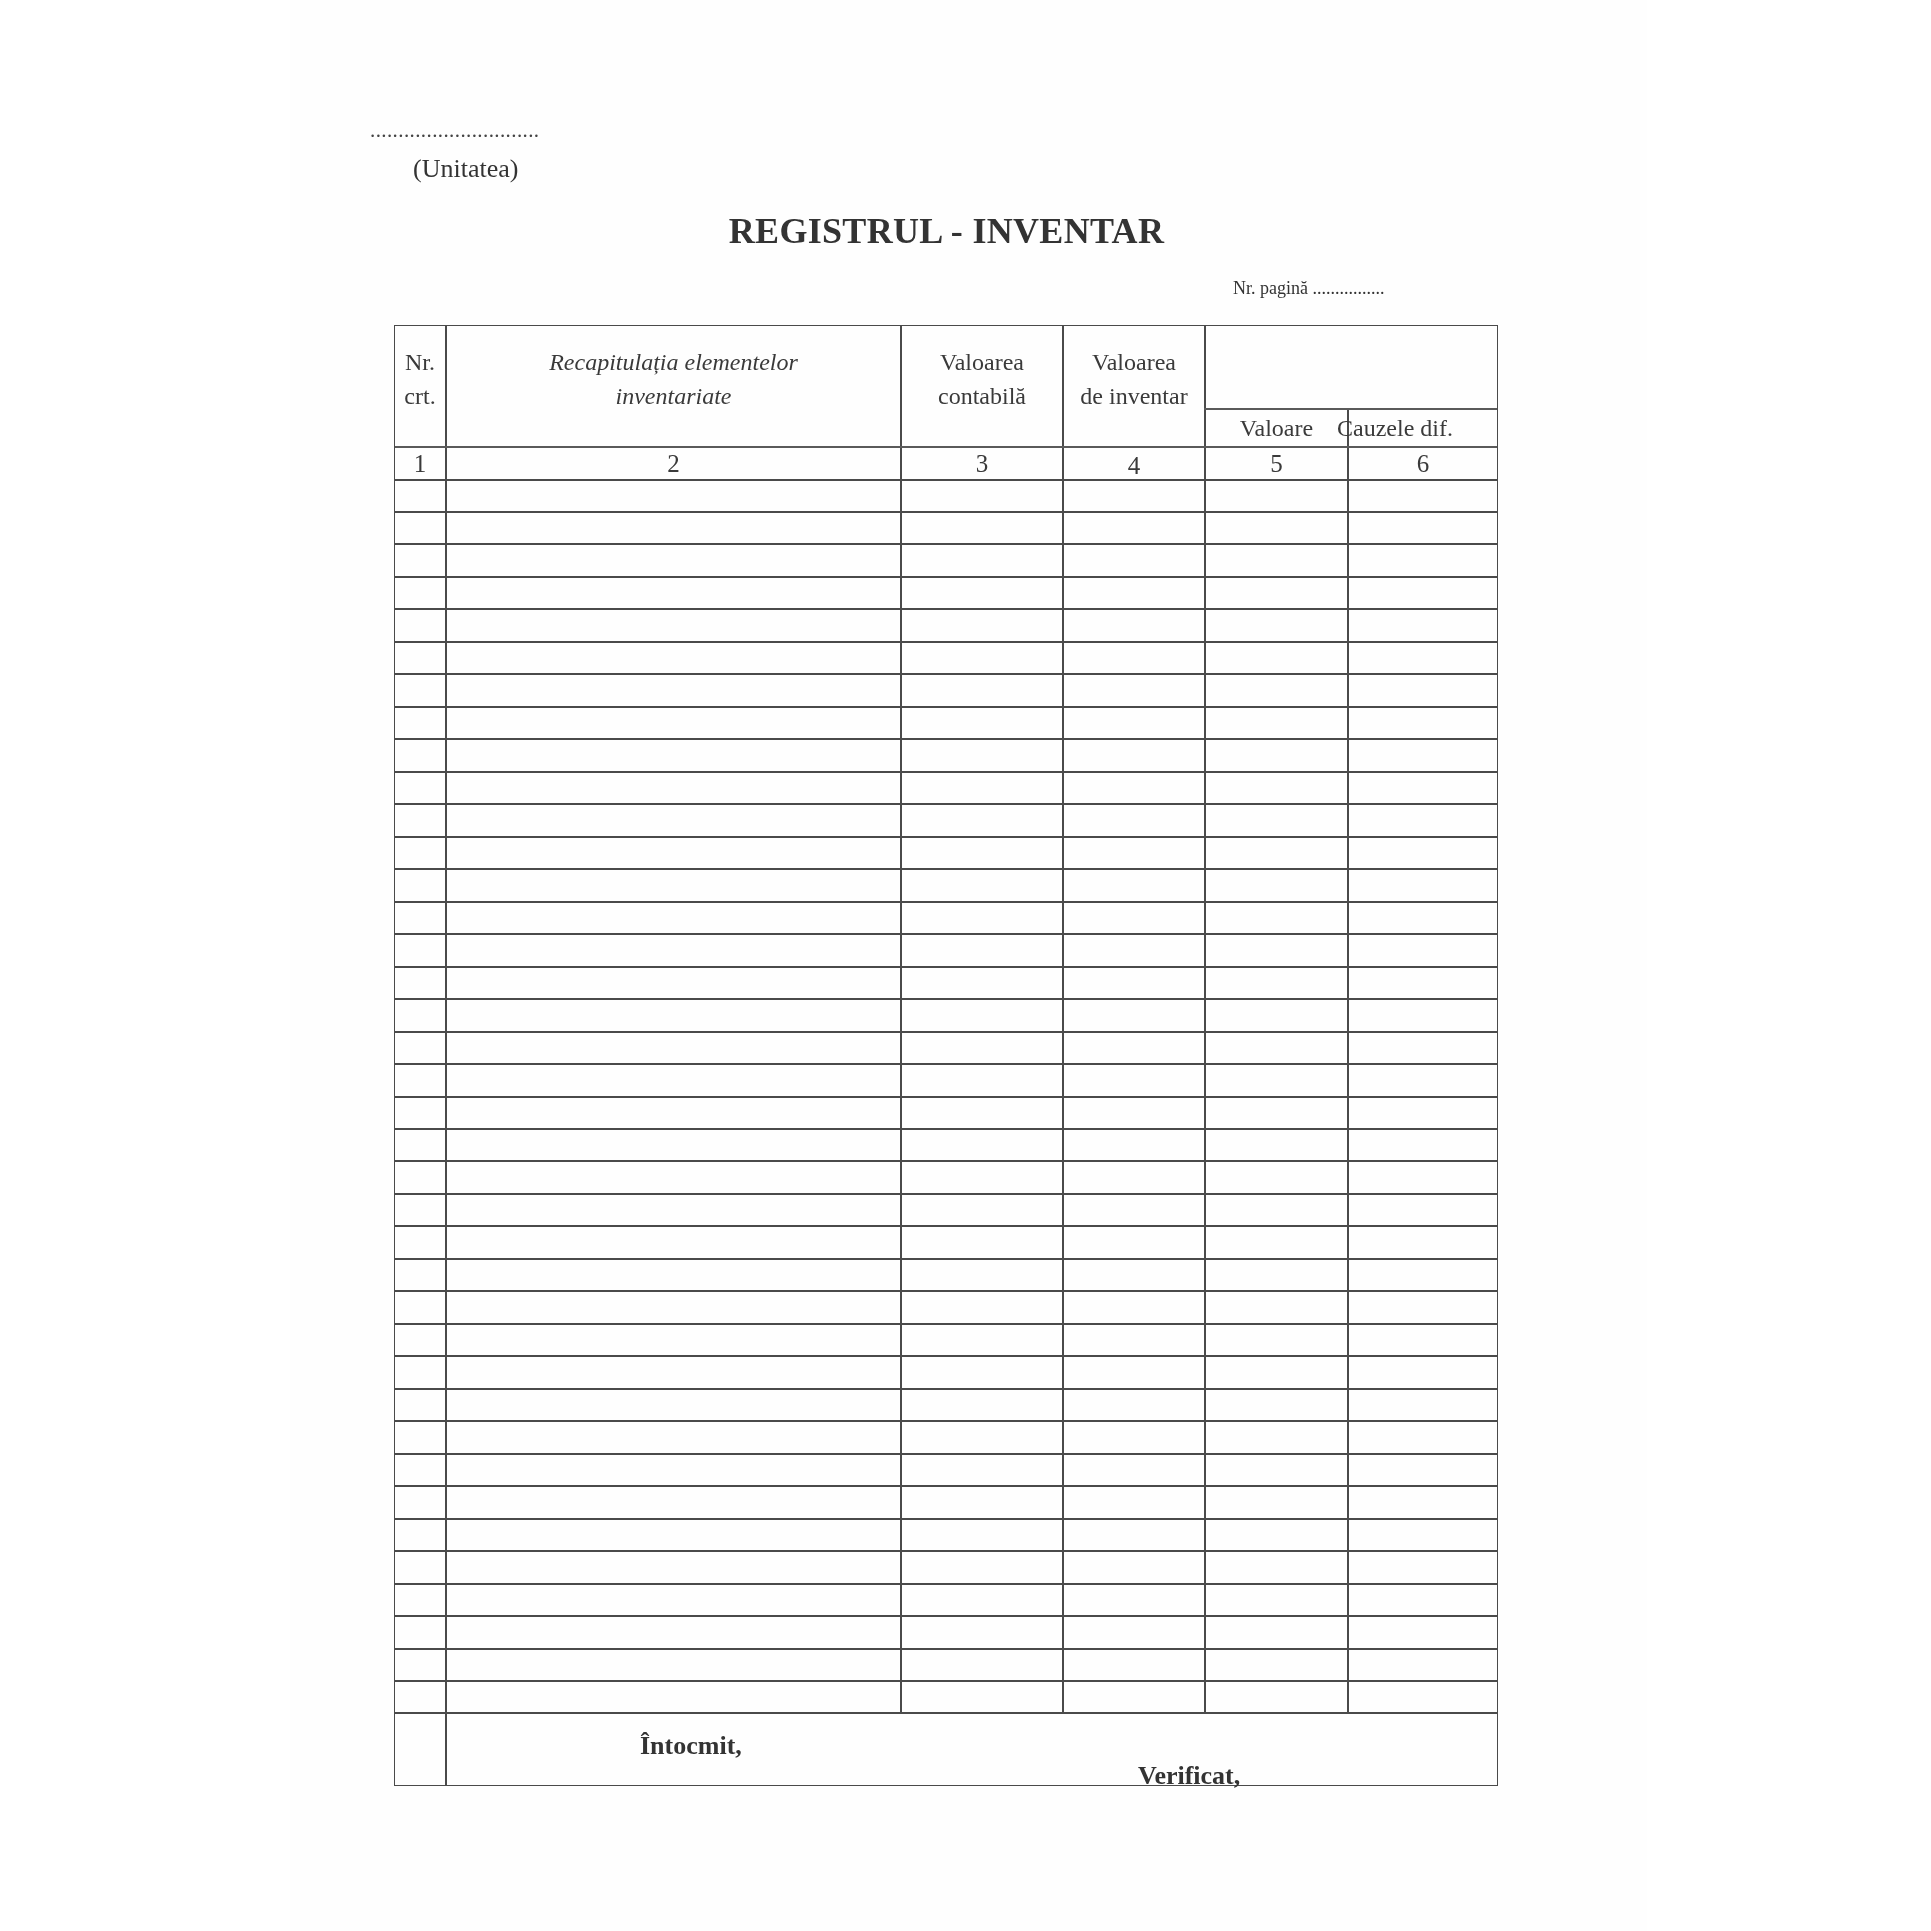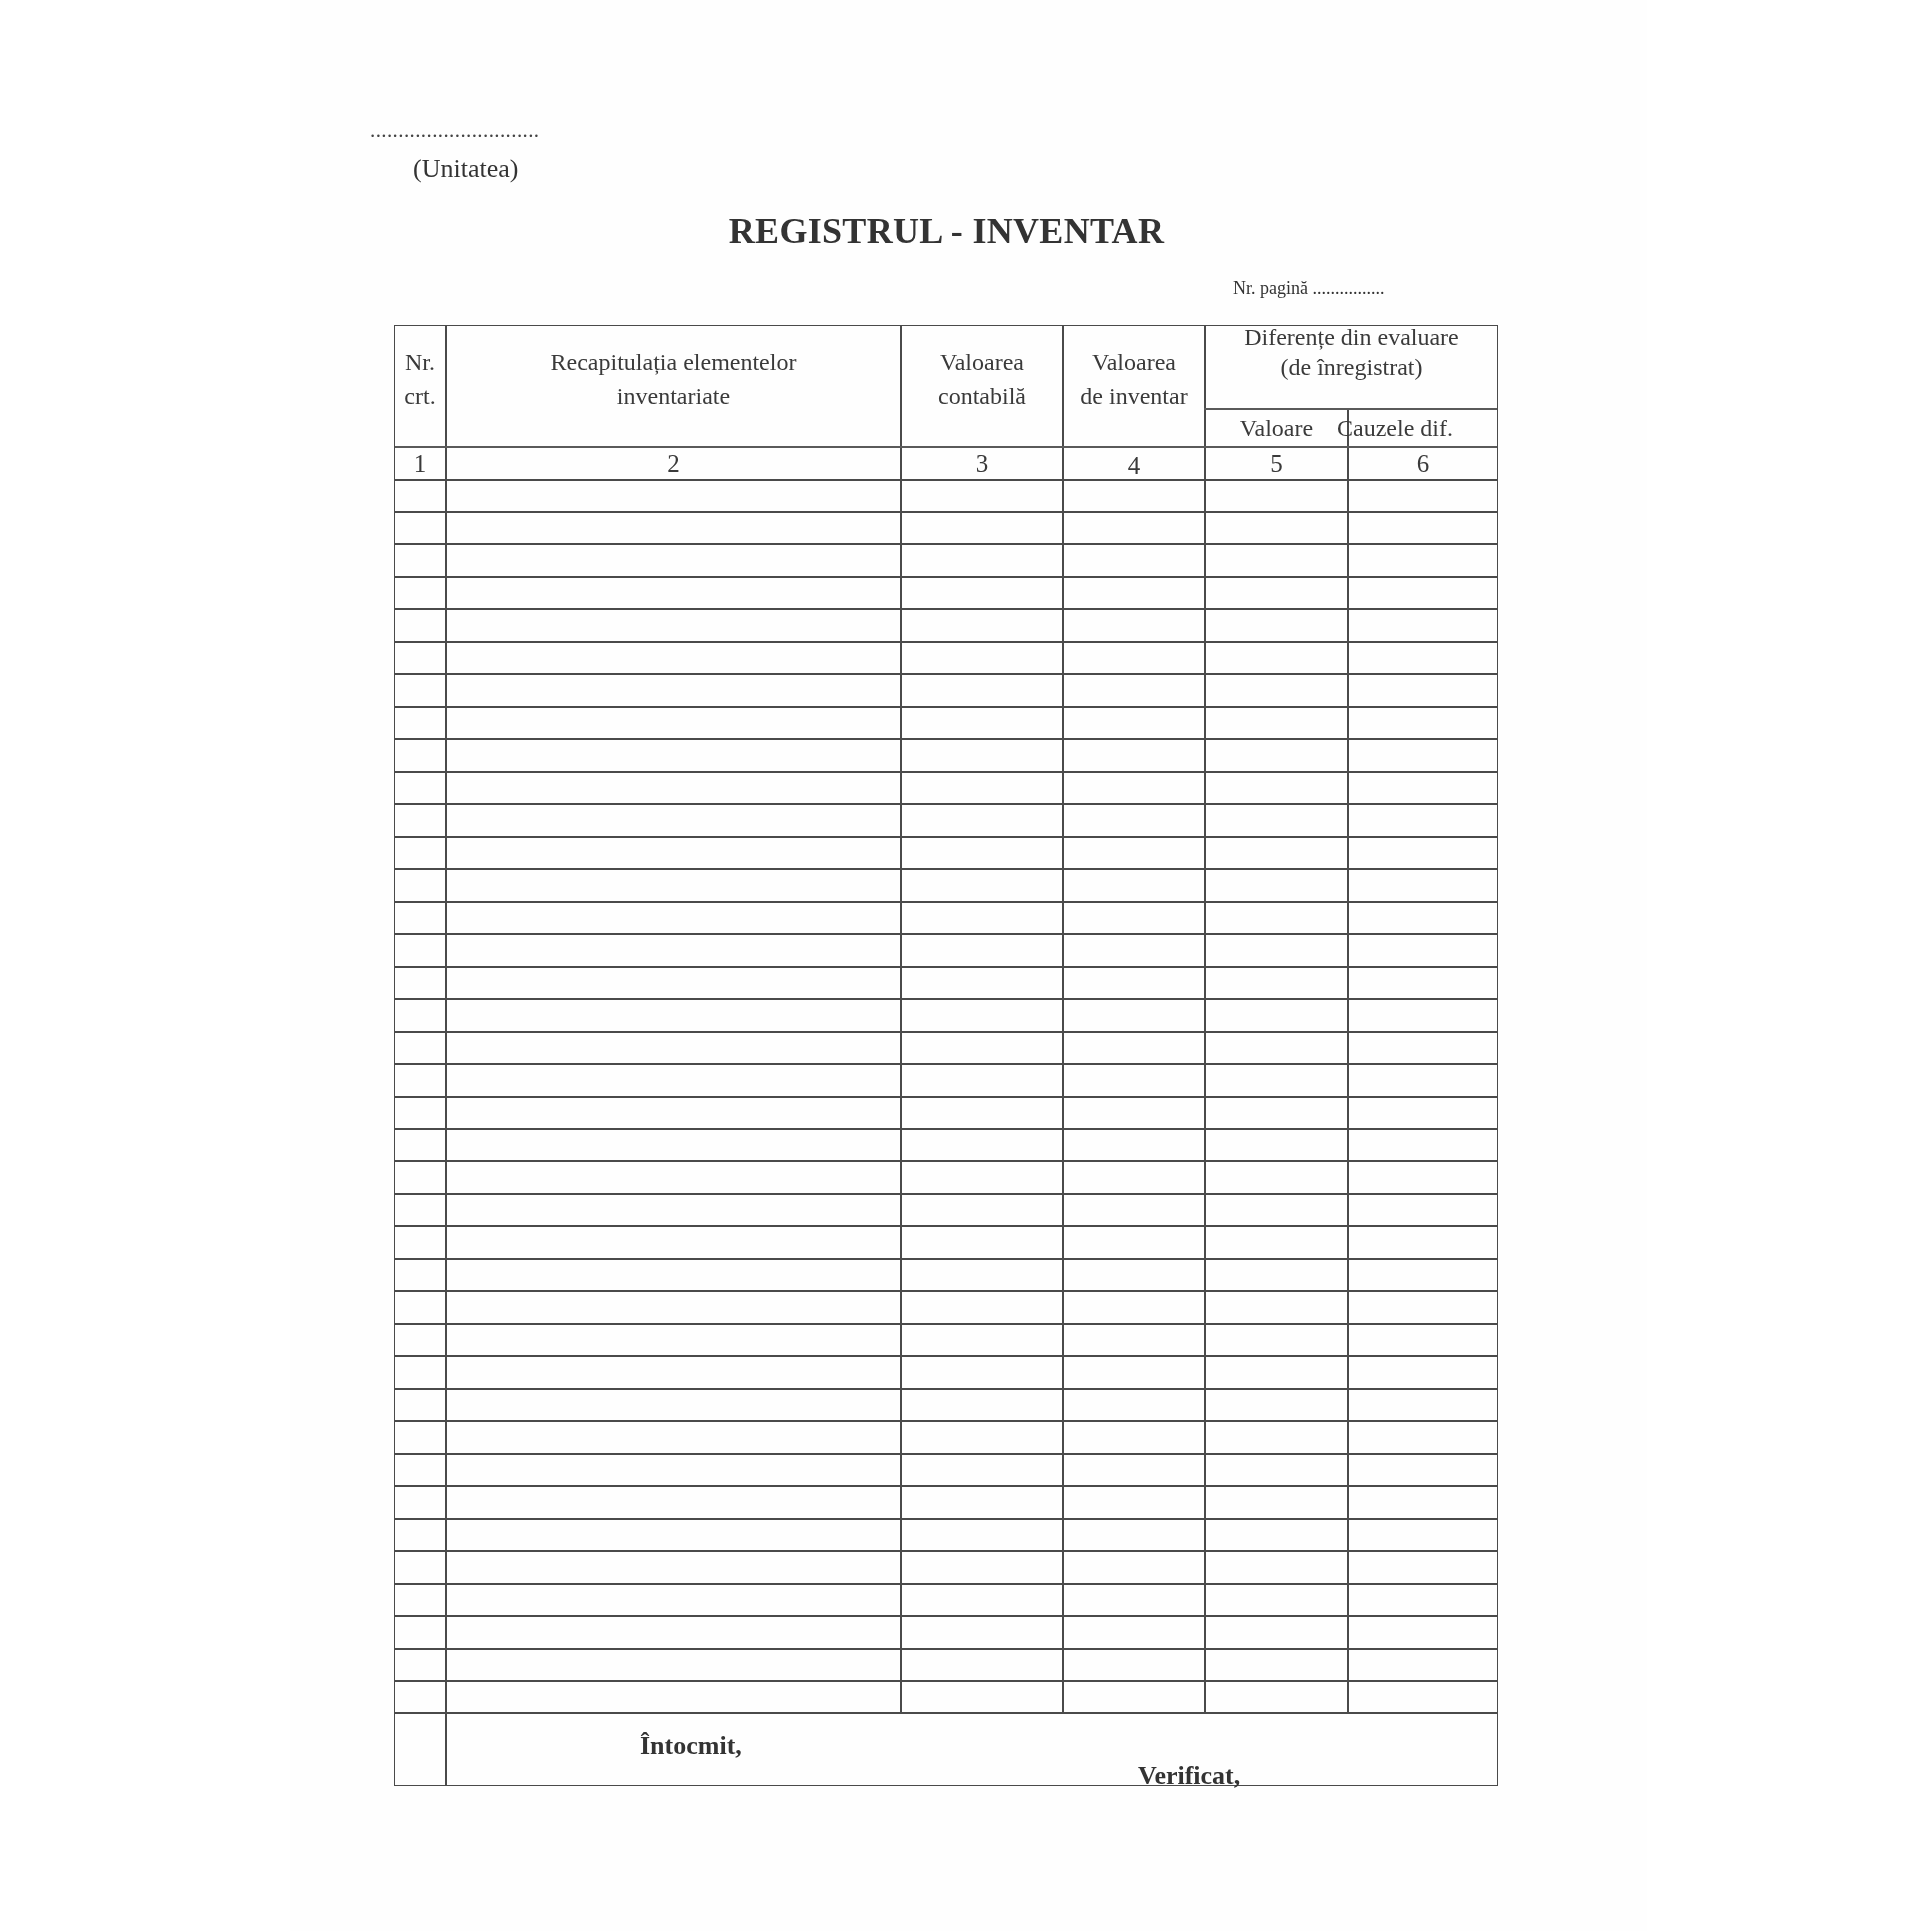--- a/index.html
+++ b/index.html
@@ -56,35 +56,31 @@
   <div class="hline thin" style="left:809px; top:82px; width:293px;"></div>
 
   <div class="hline thin" style="left:0; top:120px; width:1102px;"></div>
 
   <div class="hline" style="left:0; top:153px; width:1102px;"></div>
 
   <div class="cell-text" style="left:0; width:50px; top:19.3px;">
     <span>Nr.</span>
     <span>crt.</span>
   </div>
-  <div class="cell-text" style="left:52px; width:453px; top:19.3px;">
+  <div class="cell-text" style="left:52px; width:453px; top:19.3px;font-style:italic;">
     <span>Recapitulația elementelor</span>
     <span>inventariate</span>
   </div>
   <div class="cell-text" style="left:507px; width:160px; top:19.3px;">
     <span>Valoarea</span>
     <span>contabilă</span>
   </div>
   <div class="cell-text" style="left:669px; width:140px; top:19.3px;">
     <span>Valoarea</span>
     <span>de inventar</span>
-  </div>
-  <div class="cell-text" style="left:811px; width:291px; top:-3.9px; line-height:30px;">
-    <span>Diferențe din evaluare</span>
-    <span>(de înregistrat)</span>
   </div>
   <div class="cell-text" style="left:811px; width:141px; top:85px;">
     <span>Valoare</span>
   </div>
   <div class="cell-text" style="left:926px; width:148px; top:85px;">
     <span>Cauzele dif.</span>
   </div>
 
   <div class="num" style="left:0; width:50px; top:121px;">1</div>
   <div class="num" style="left:52px; width:453px; top:121px;">2</div>

